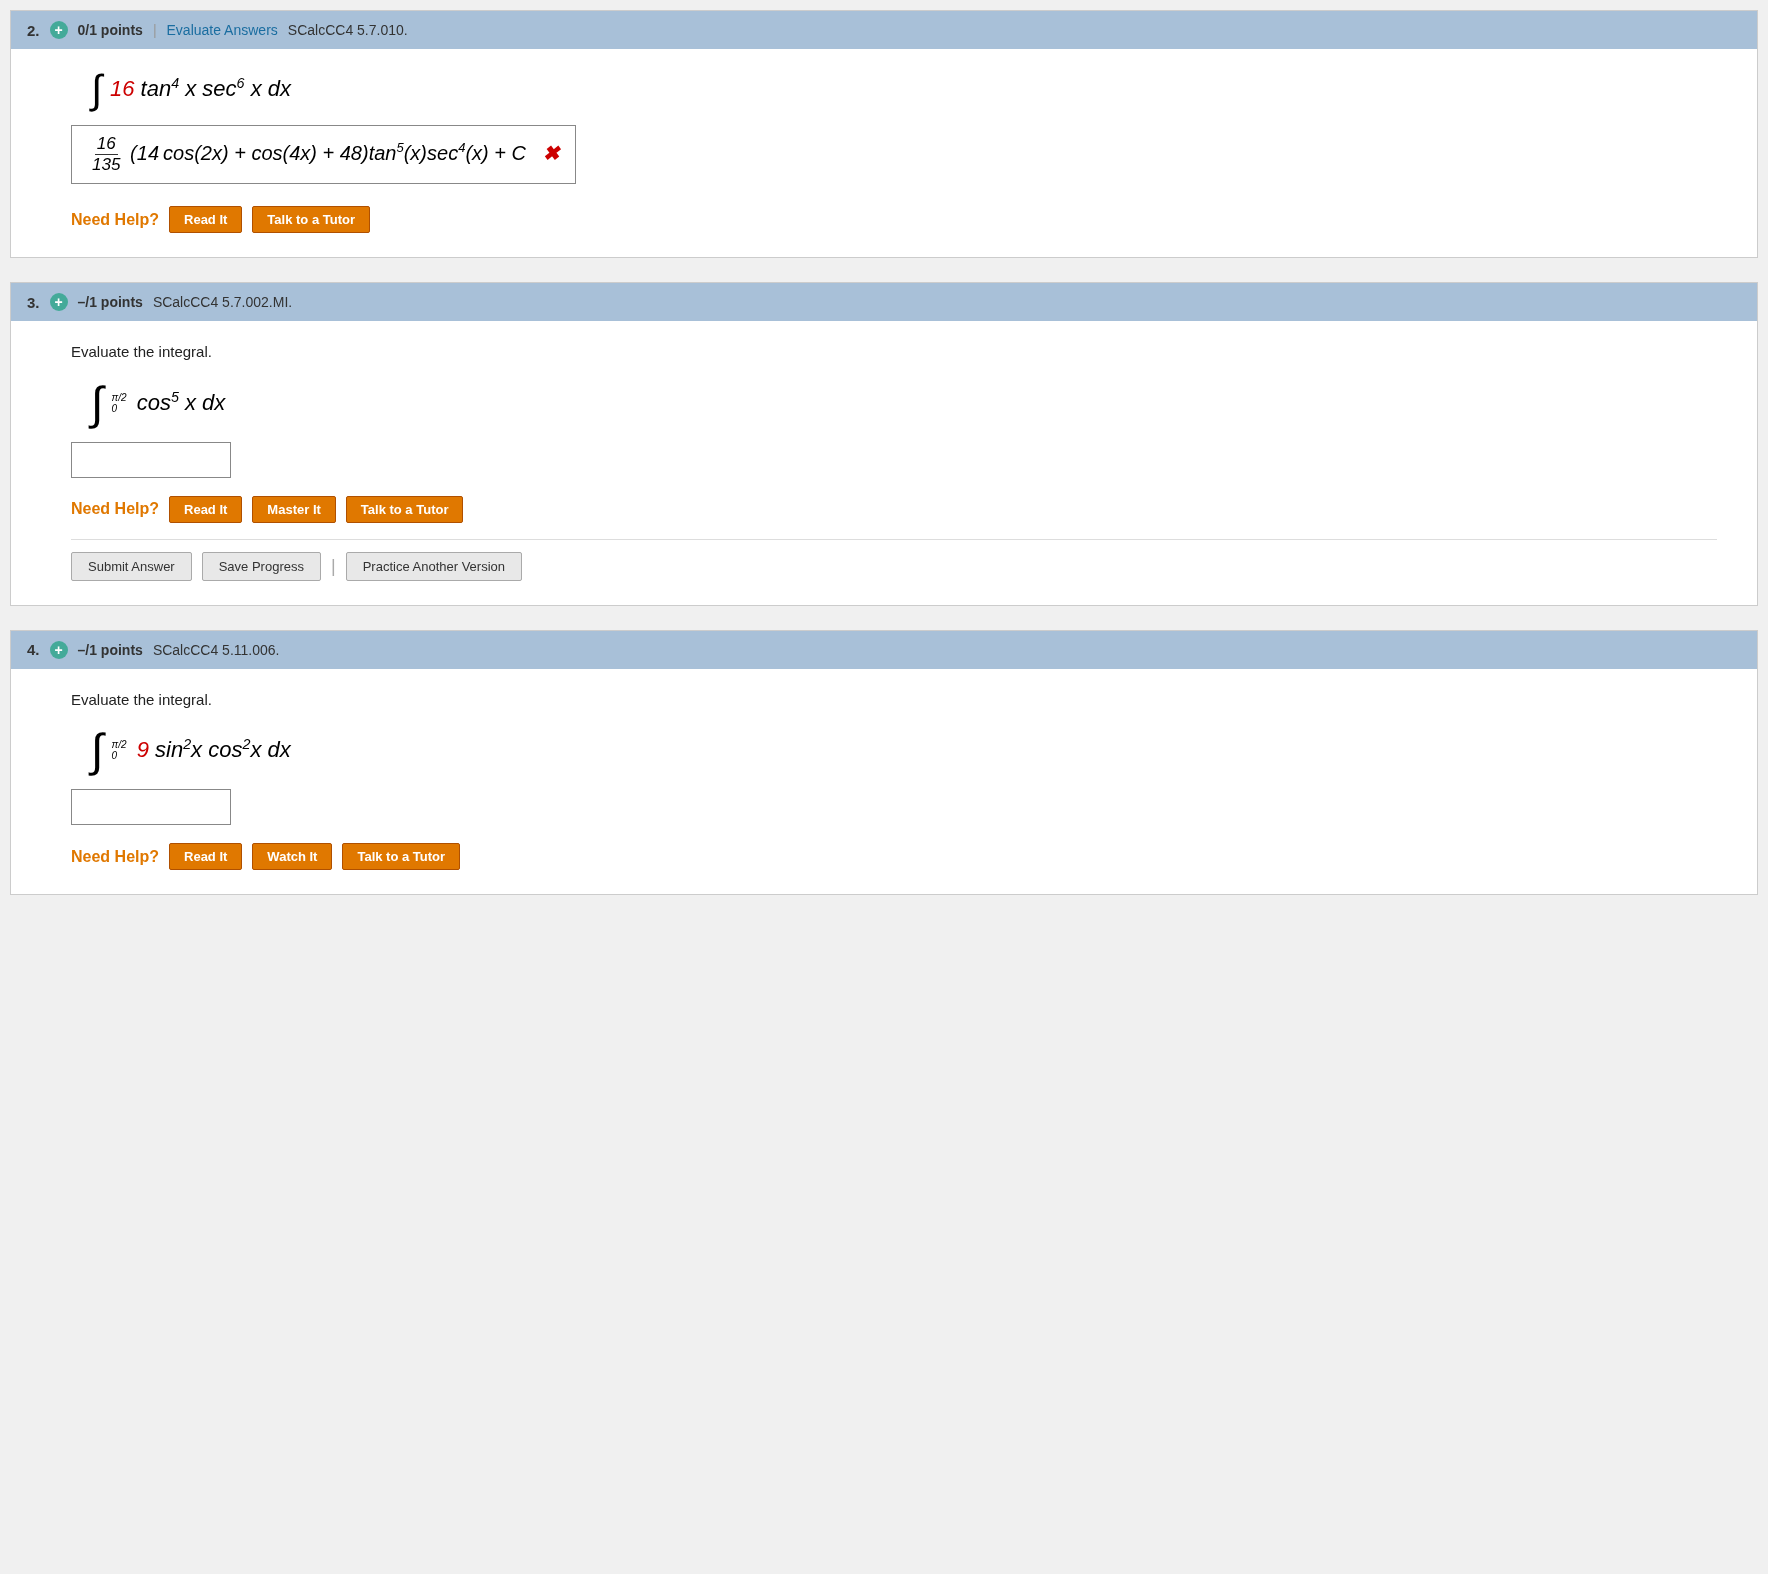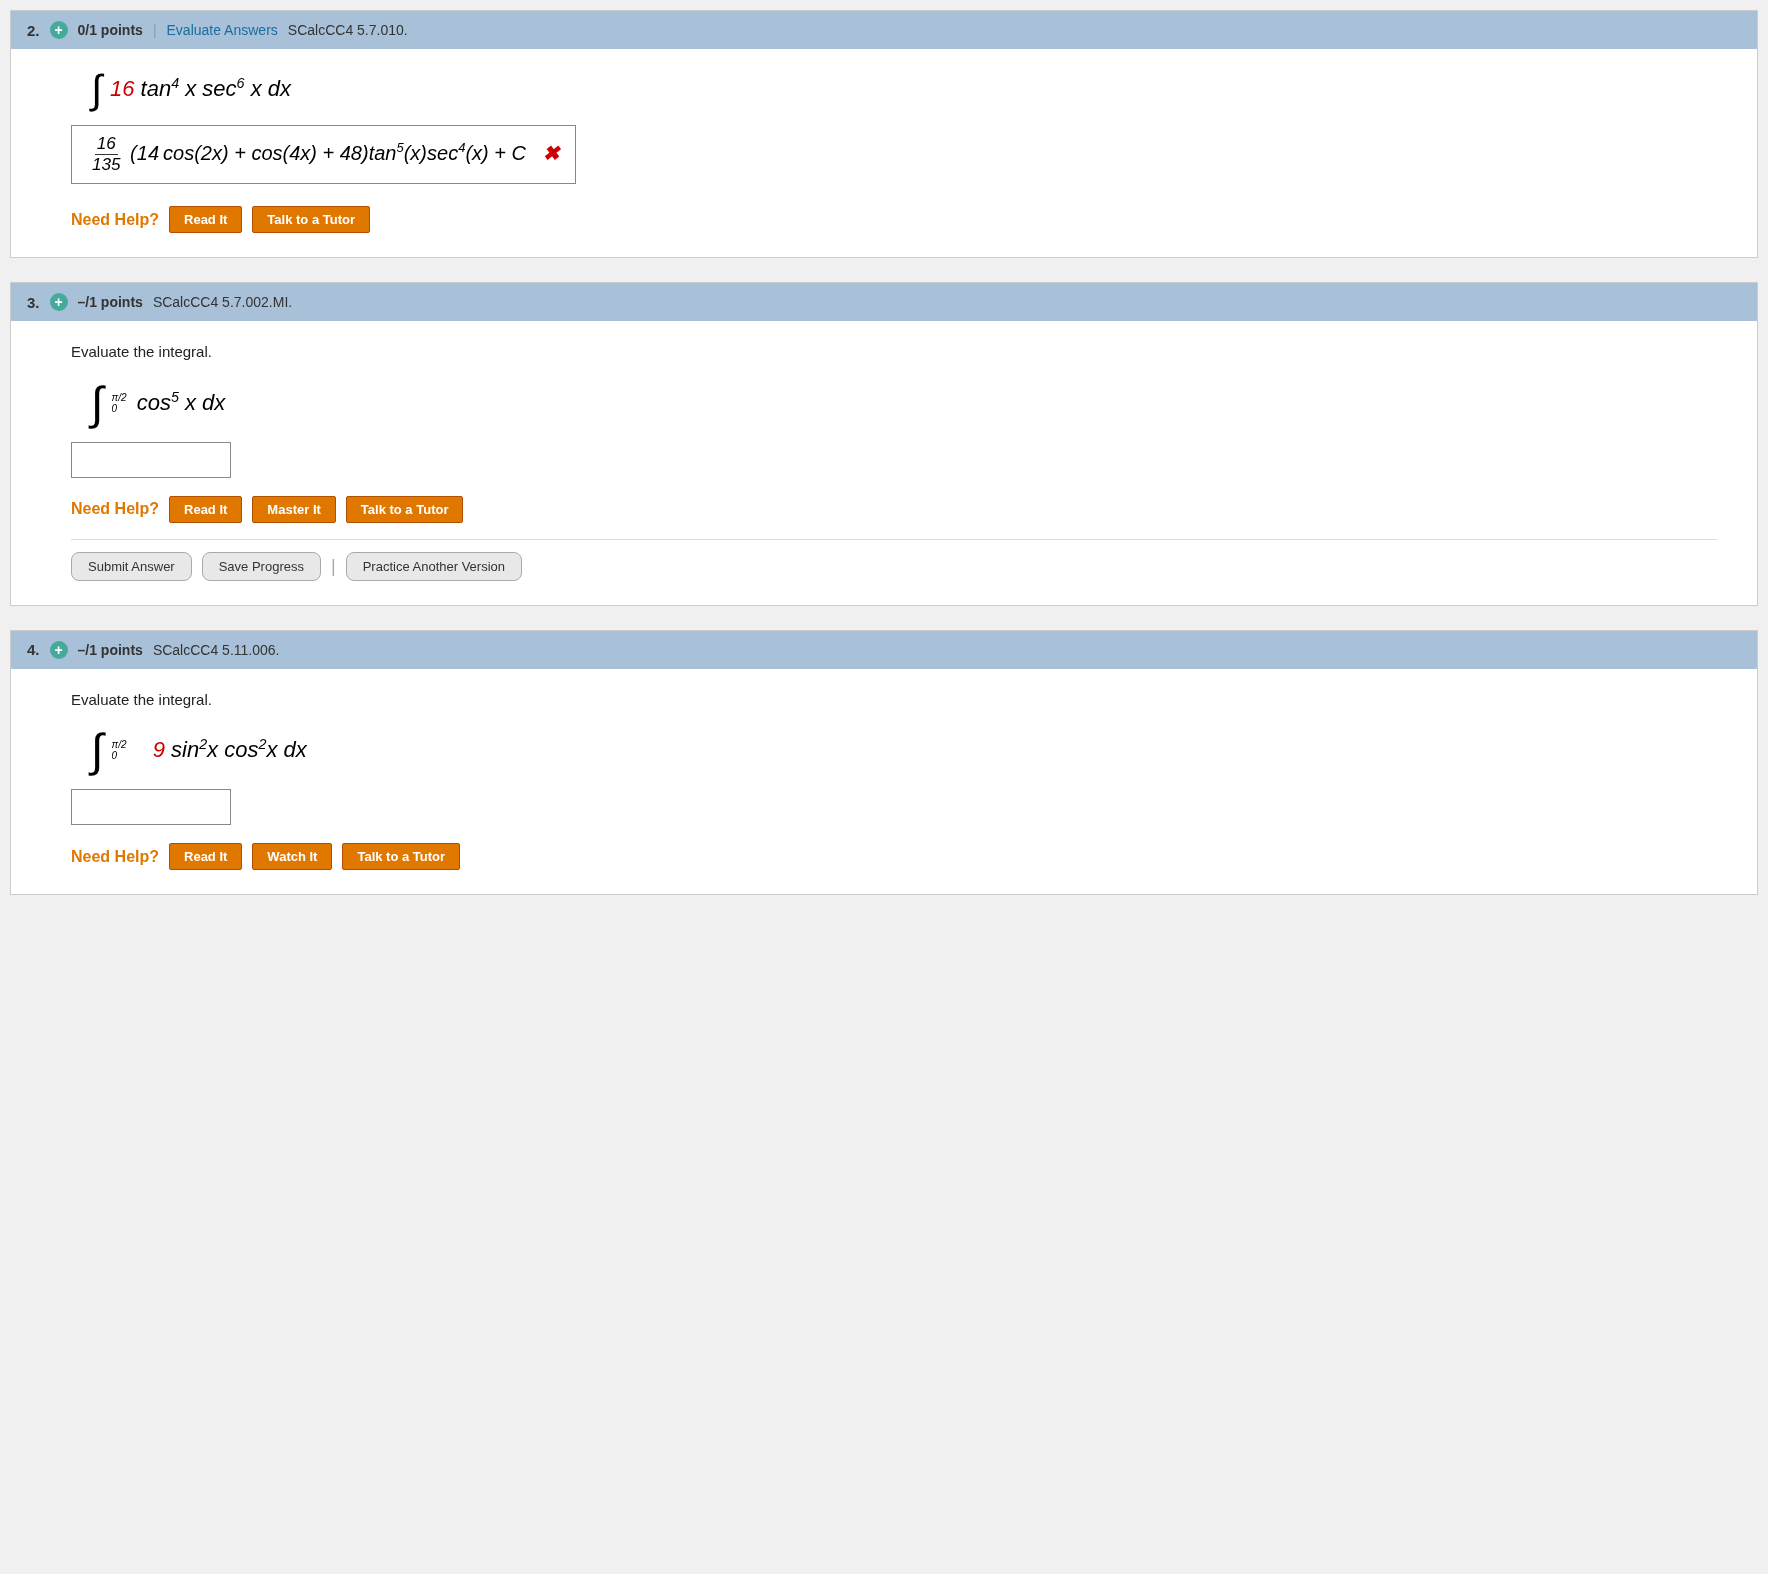--- a/index.html
+++ b/index.html
@@ -178,21 +178,21 @@
       border-top: 1px solid #ddd;
     }
 
     .action-btn {
       background: #e8e8e8;
       color: #333;
       border: 1px solid #aaa;
       padding: 6px 16px;
       font-size: 13px;
       cursor: pointer;
-      border-radius: 8px;
+      border-radius: 2px;
     }
 
     .divider-pipe {
       color: #aaa;
       font-size: 18px;
     }
 
     sup { font-size: 0.65em; }
 
     .frac {
@@ -312,21 +312,21 @@
   <div class="question-body">
     <div class="question-text">Evaluate the integral.</div>
 
     <div class="math-display">
       <div class="integral-block">
         <span class="integral-sign" style="font-size:46px;">∫</span>
         <span class="integral-bounds">
           <span class="bound-top"><em>π</em>/2</span>
           <span class="bound-bottom">0</span>
         </span>
-        <span style="margin-left:20px;">
+        <span style="margin-left:4px;">
           <span class="red-num">9</span>
           sin<sup>2</sup><em>x</em> cos<sup>2</sup><em>x</em> dx
         </span>
       </div>
     </div>
 
     <div class="answer-box-container">
       <input type="text" class="answer-box" value="" style="">
     </div>
 

